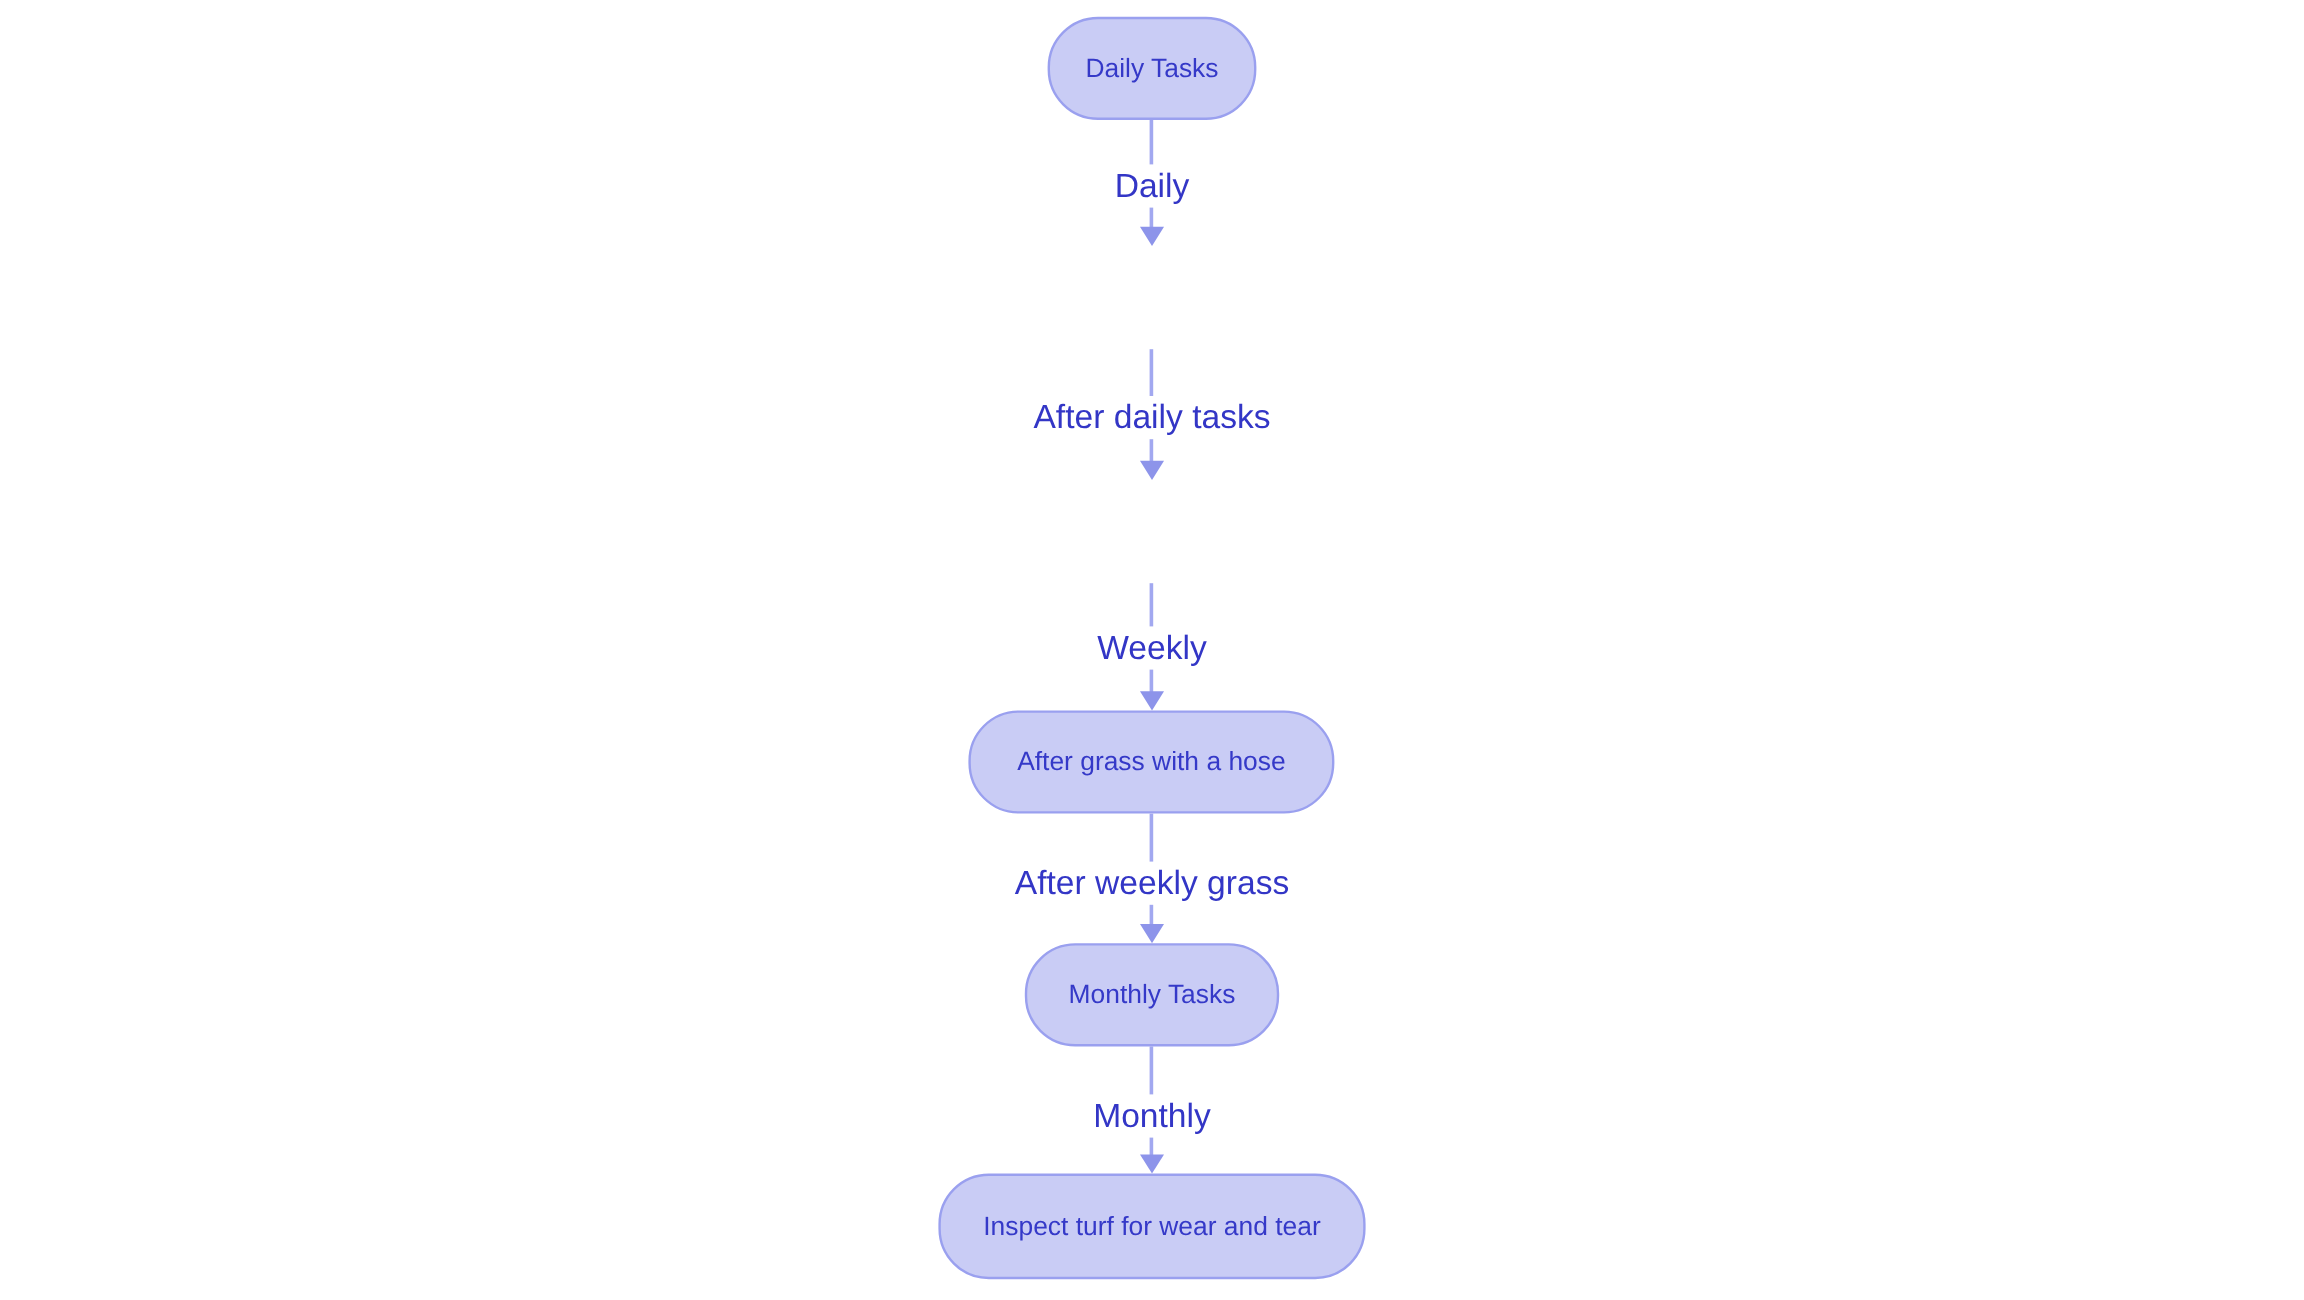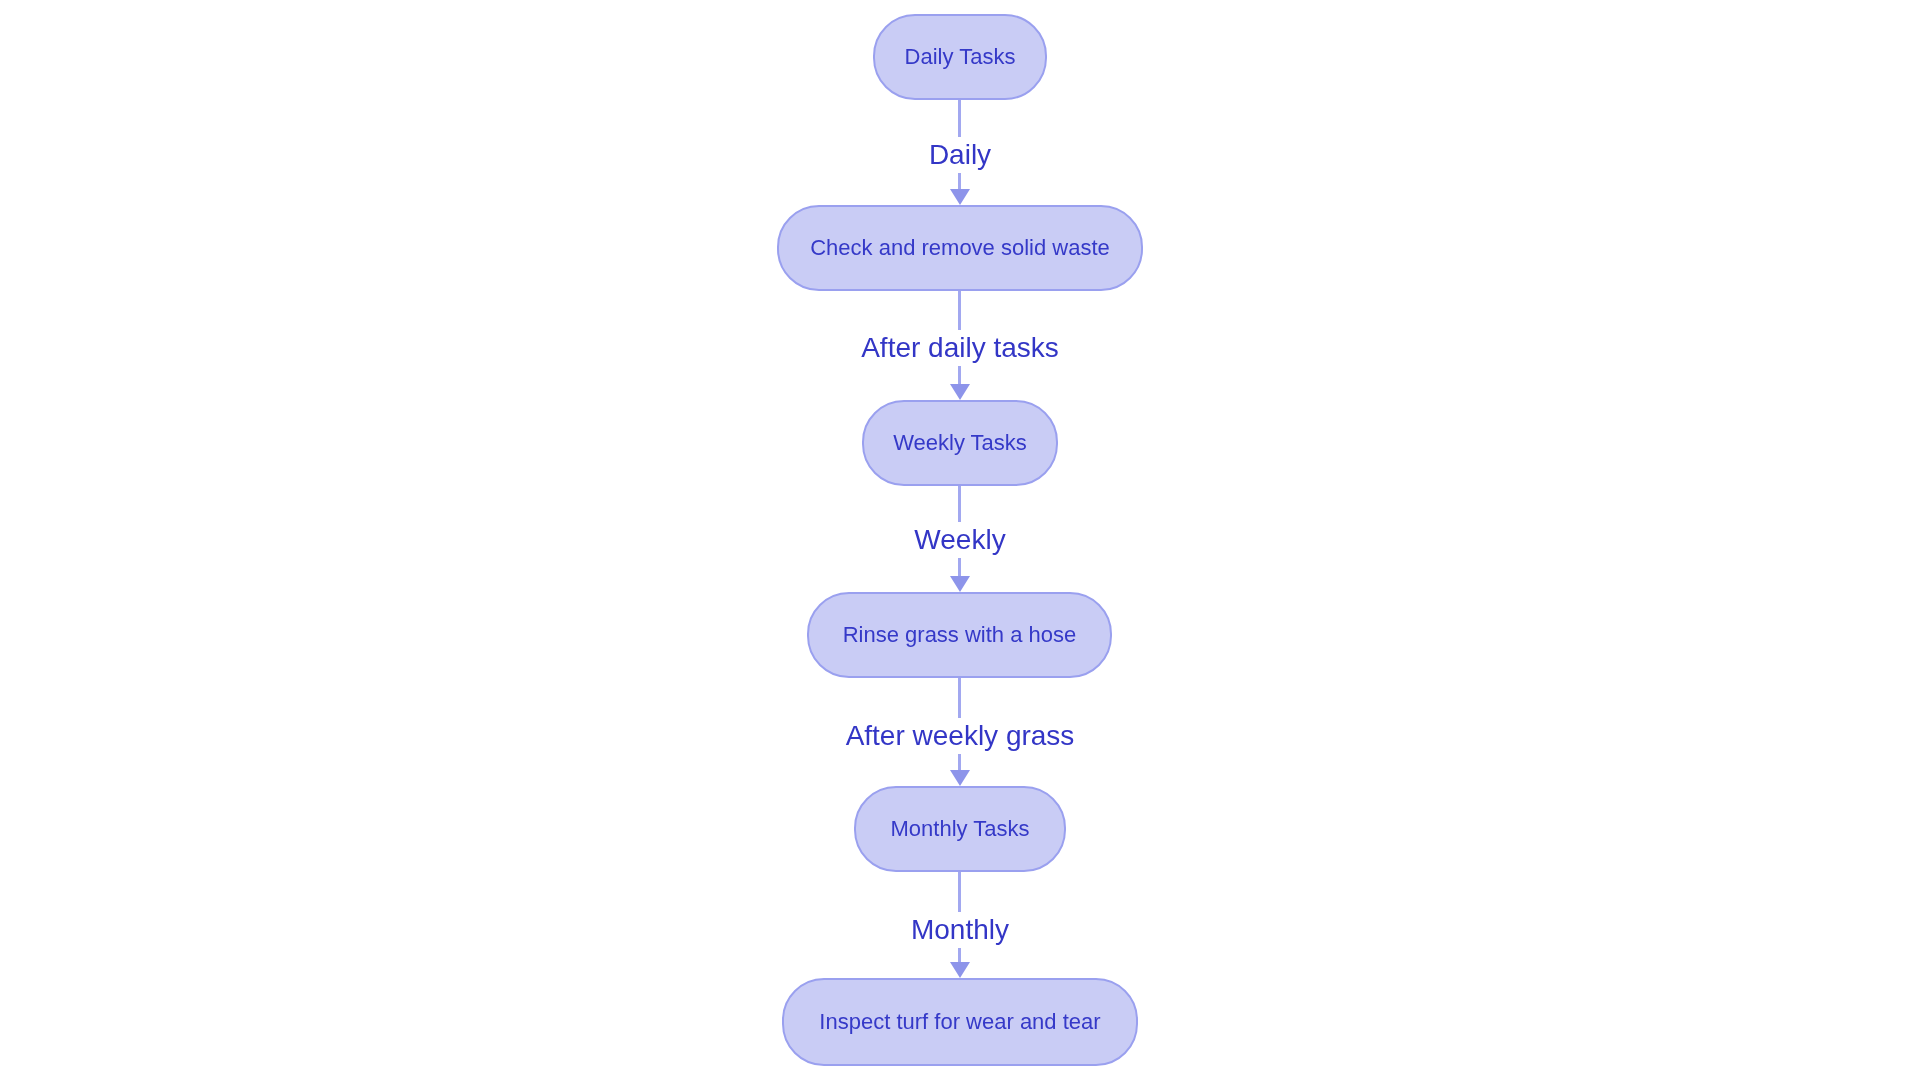--- a/index.html
+++ b/index.html
@@ -93,28 +93,22 @@
   #edge-label-4 { top: 930px; text-align: center; }
 </style>
 </head>
 <body>
 
 <div class="canvas">
 
   <div class="node" id="node-0">
     <span>Daily Tasks</span>
   </div>
-  <div class="node" id="node-1">
-    <span>Check and remove solid waste</span>
-  </div>
-  <div class="node" id="node-2">
-    <span>Weekly Tasks</span>
-  </div>
   <div class="node" id="node-3">
-    <span>Rinse grass with a hose</span>
+    <span>After grass with a hose</span>
   </div>
   <div class="node" id="node-5">
     <span>Inspect turf for wear and tear</span>
   </div>
   <div class="node" id="node-4">
     <span>Monthly Tasks</span>
   </div>
 
   <div class="edge-line" id="edge-line-0"></div>
   <div class="edge-arrowhead" id="edge-arrow-0"></div>

